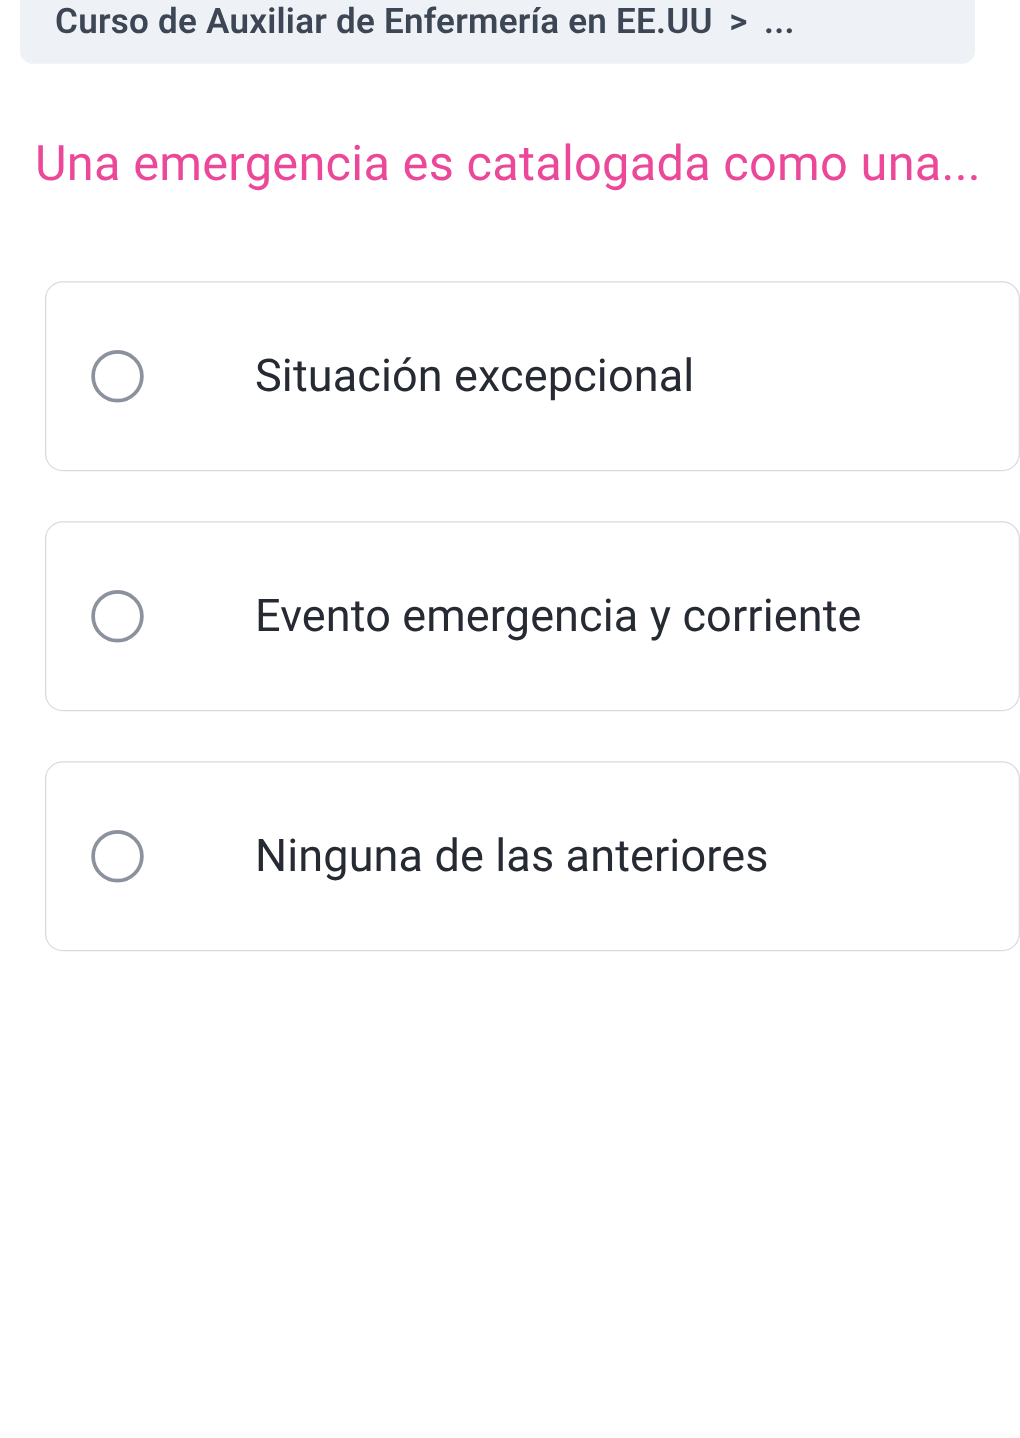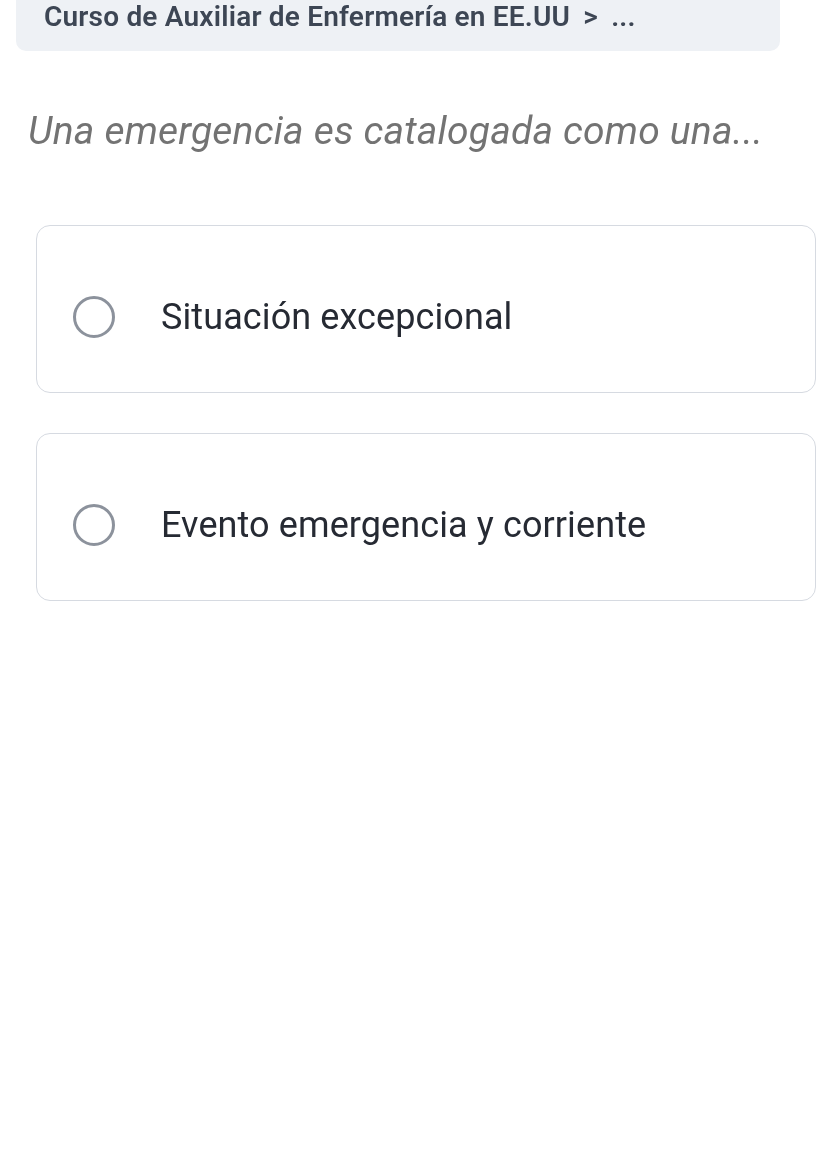--- a/index.html
+++ b/index.html
@@ -32,38 +32,38 @@
     .breadcrumb-sep {
       color: #3d4654;
       margin: 0 6px;
     }
     .question-container {
       padding: 50px 28px 0 28px;
     }
     .question-text {
       font-size: 39px;
       line-height: 1.58;
-      color: #737373;
+      color: #ec4899;
       font-weight: 400;
       letter-spacing: 0.2px;
-      font-style: italic;
     }
     .options-container {
       margin-top: 62px;
       padding-left: 36px;
     }
     .option-card {
       border: 1.5px solid #d6dae1;
       border-radius: 14px;
-      padding: 70px 30px 54px 36px;
+      padding: 54px 30px 54px 36px;
       margin-bottom: 40px;
       display: flex;
       align-items: center;
       background: #ffffff;
       cursor: pointer;
+      gap: 43px;
     }
     .radio-circle {
       width: 42px;
       height: 42px;
       min-width: 42px;
       border: 3px solid #8c929c;
       border-radius: 50%;
       margin-right: 46px;
       background: #ffffff;
     }
@@ -95,14 +95,18 @@
     <div class="radio-circle"></div>
     <div class="option-label">Situación excepcional</div>
   </div>
 
 
   <div class="option-card">
     <div class="radio-circle"></div>
     <div class="option-label">Evento emergencia y corriente</div>
   </div>
 
+  <div class="option-card">
+    <div class="radio-circle"></div>
+    <div class="option-label">Ninguna de las anteriores</div>
+  </div>
 
 </div>
 
 </body></html>

